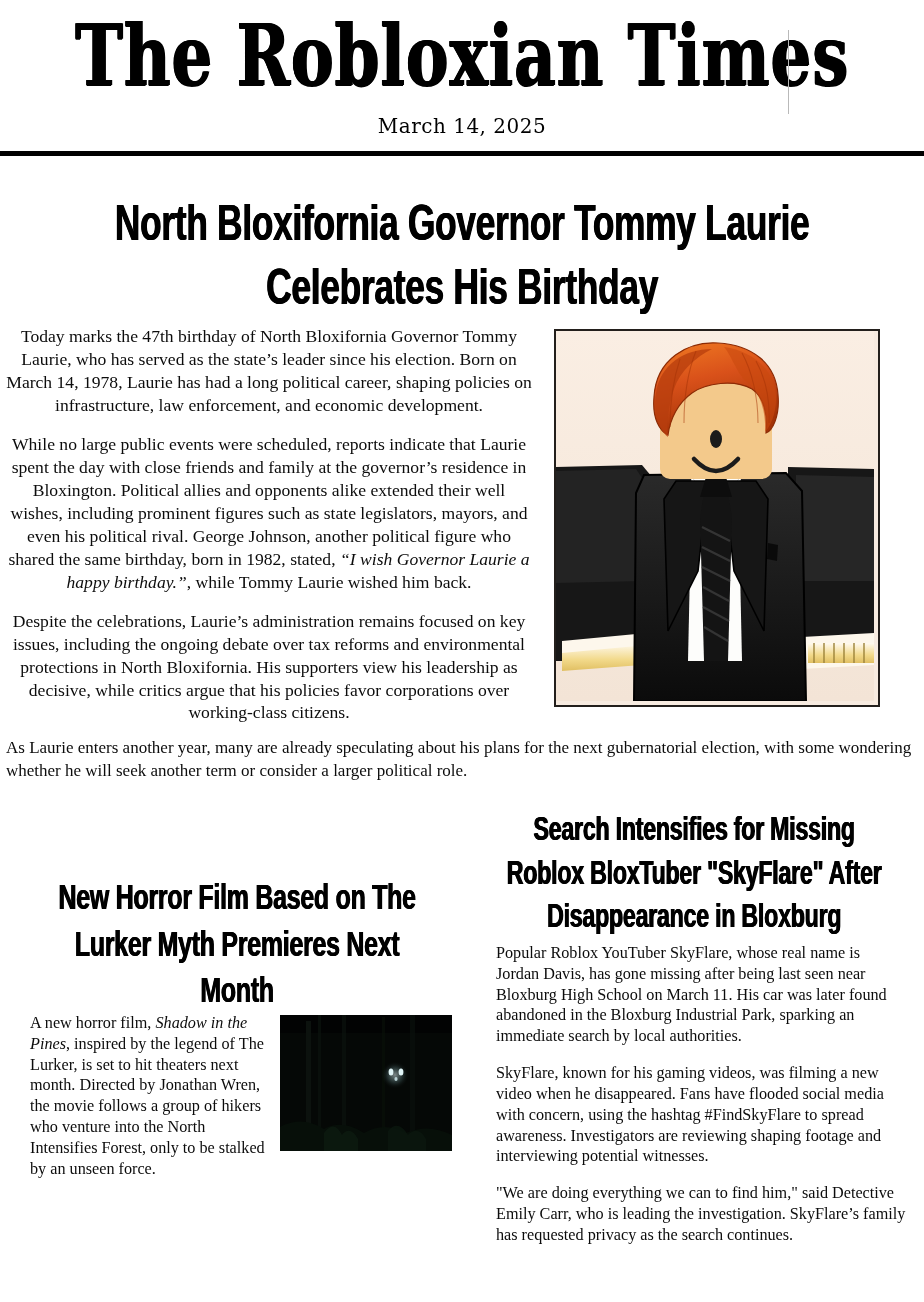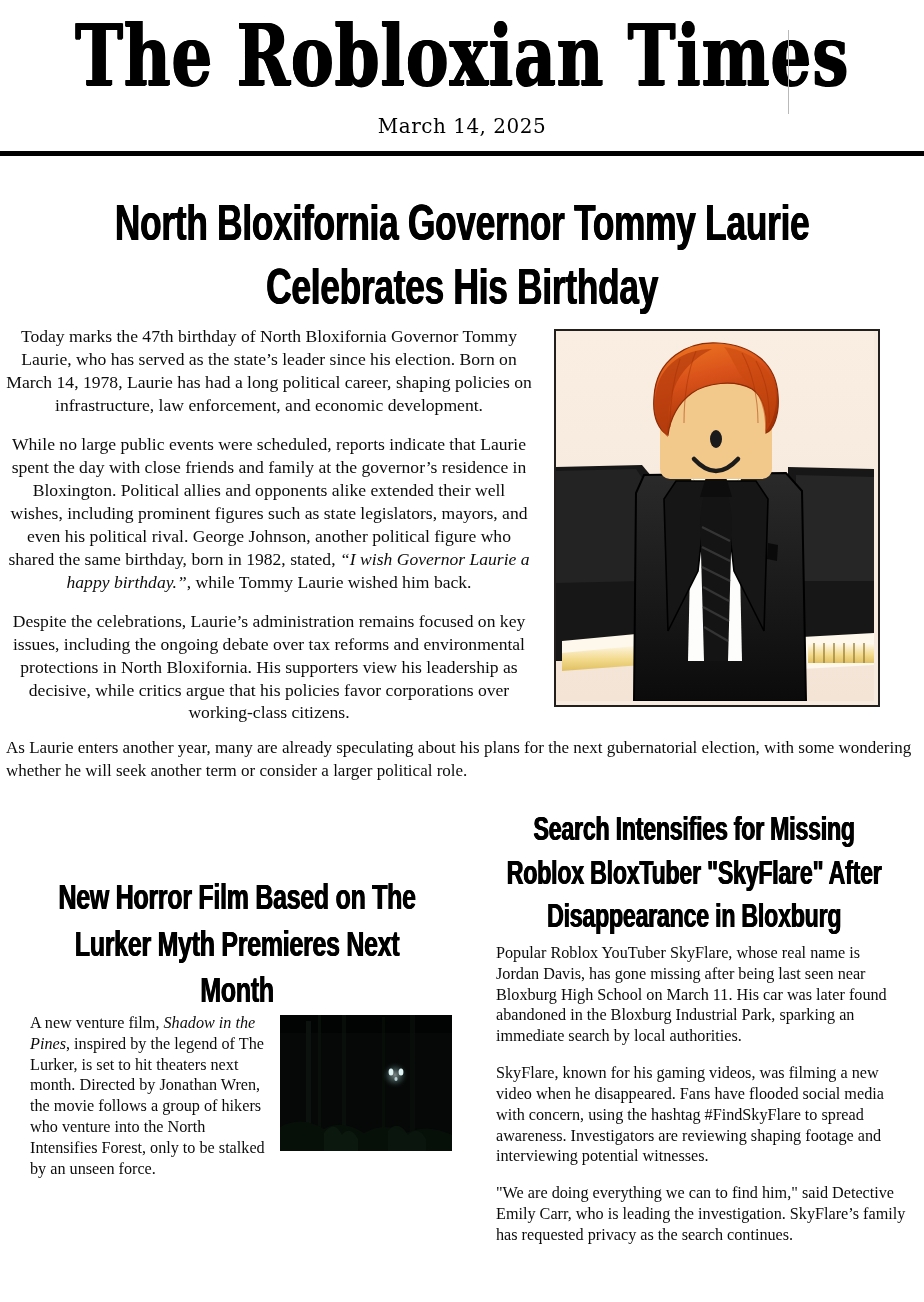--- a/index.html
+++ b/index.html
@@ -339,21 +339,21 @@
             <path d="M44 118 Q54 104 62 120 Q70 110 78 124 L78 136 L44 136 Z" fill="#0c1a10" opacity="0.9"></path>
             <path d="M108 116 Q118 104 128 120 Q138 110 146 124 L146 136 L108 136 Z" fill="#0a160e" opacity="0.85"></path>
 
             <circle cx="115" cy="60" r="14" fill="url(#eyeGlow)" opacity="0.55"></circle>
             <ellipse cx="111" cy="57" rx="2.4" ry="3.6" fill="#dff3f5"></ellipse>
             <ellipse cx="121" cy="57" rx="2.4" ry="3.6" fill="#dff3f5"></ellipse>
             <ellipse cx="116" cy="64" rx="1.6" ry="1.9" fill="#cfe9ec" opacity="0.85"></ellipse>
           </svg>
         </div>
 
-        <p><span>A new venture film, </span><em>Shadow in the Pines</em><span>, inspired by the legend of The Lurker, is set to hit theaters next month. Directed by Jonathan Wren, the movie follows a group of hikers who venture into the North Intensifies Forest, only to be stalked by an unseen force.</span></p>
+        <p><span>A new horror film, </span><em>Shadow in the Pines</em><span>, inspired by the legend of The Lurker, is set to hit theaters next month. Directed by Jonathan Wren, the movie follows a group of hikers who venture into the North Intensifies Forest, only to be stalked by an unseen force.</span></p>
       </div>
     </div>
 
     <div class="col-right">
       <div class="sub-headline-right headline">Search Intensifies for Missing Roblox BloxTuber "SkyFlare" After Disappearance in Bloxburg</div>
 
       <div class="bodytext sub-body-right">
         <p>Popular Roblox YouTuber SkyFlare, whose real name is Jordan Davis, has gone missing after being last seen near Bloxburg High School on March 11. His car was later found abandoned in the Bloxburg Industrial Park, sparking an immediate search by local authorities.</p>
         <p>SkyFlare, known for his gaming videos, was filming a new video when he disappeared. Fans have flooded social media with concern, using the hashtag #FindSkyFlare to spread awareness. Investigators are reviewing shaping footage and interviewing potential witnesses.</p>
         <p>"We are doing everything we can to find him," said Detective Emily Carr, who is leading the investigation. SkyFlare’s family has requested privacy as the search continues.</p>

